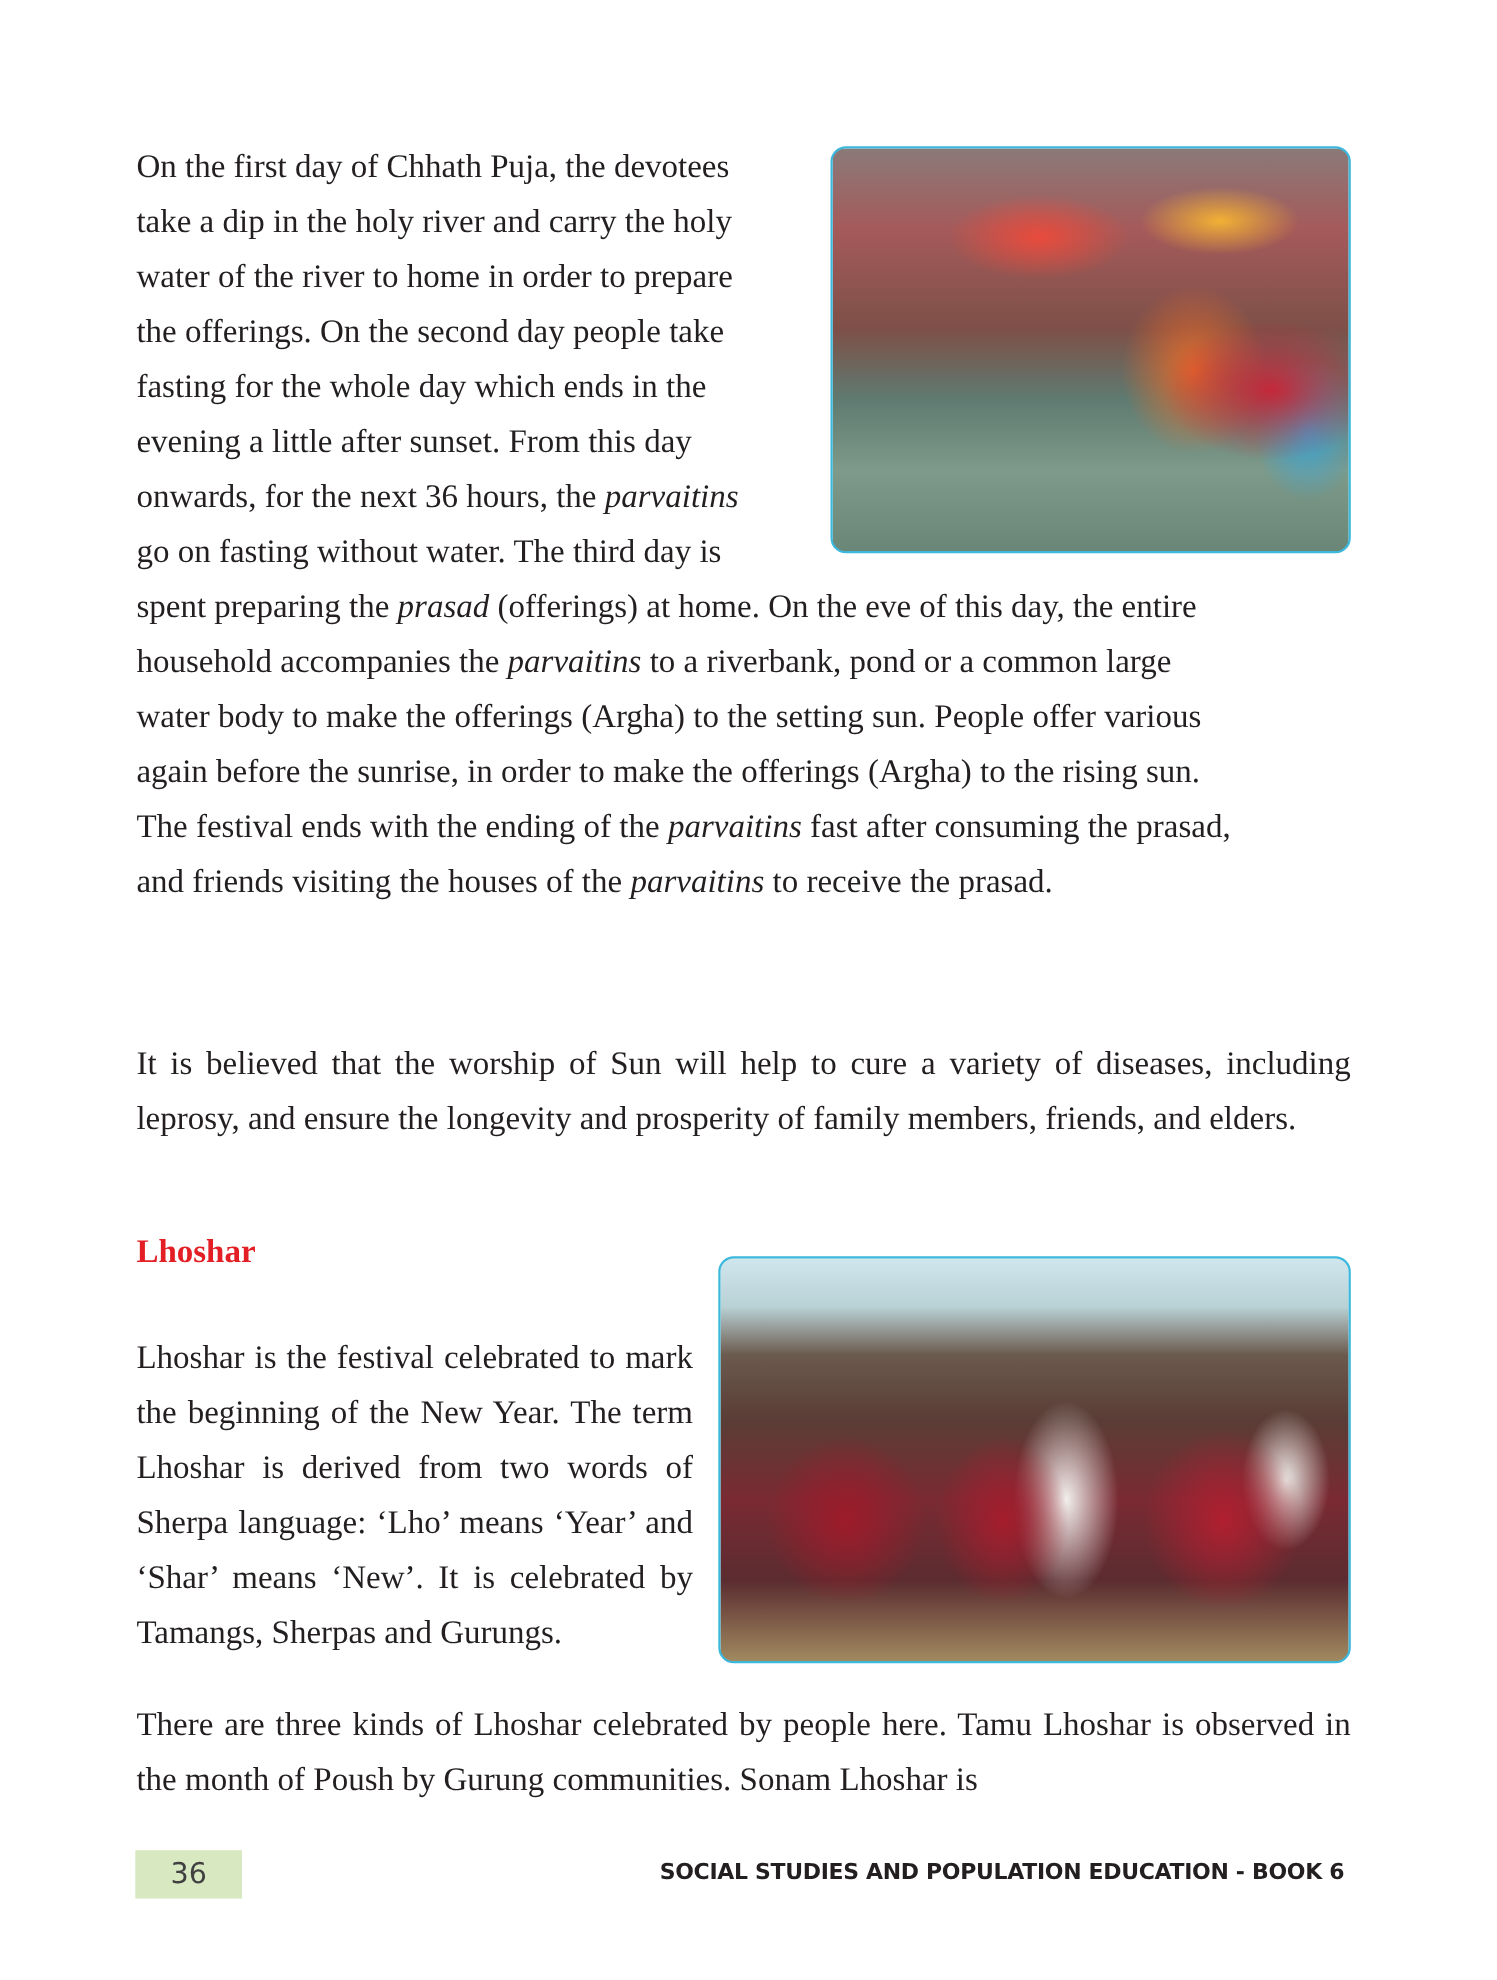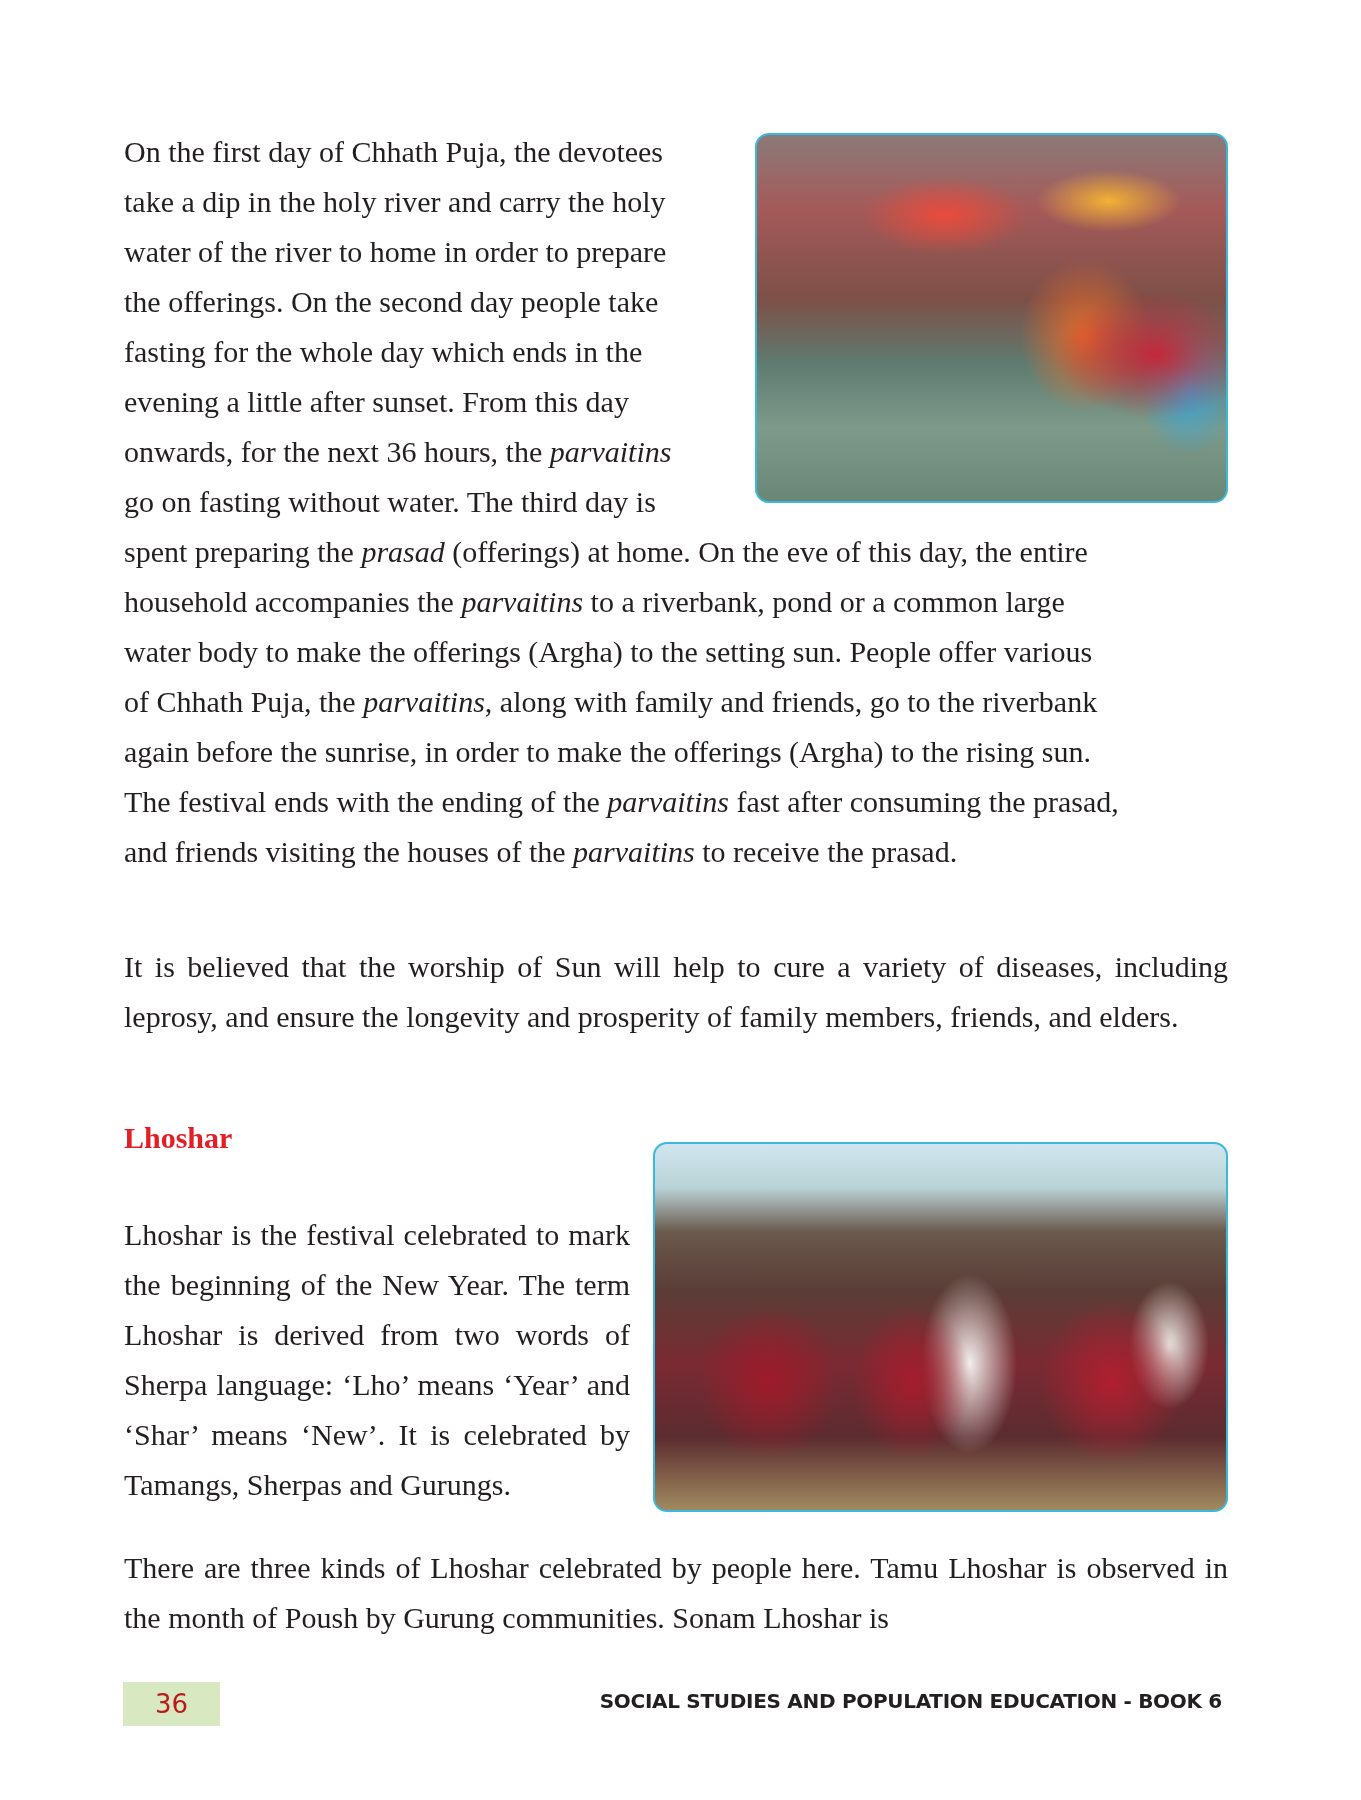--- a/index.html
+++ b/index.html
@@ -6,21 +6,21 @@
   body { width:1361px; height:1800px; position:relative; overflow:hidden; }
   .page { position:absolute; left:0; top:0; width:1361px; height:1296px; background:#fff; }
   .serif { font-family:"Liberation Serif", "DejaVu Serif", serif; color:#231f20; font-size:30px; }
   .para { position:absolute; left:124px; line-height:50px; text-align:justify; text-align-last:left; margin:0; }
   .para i { font-style:italic; }
   .wrap-left { width:605px; }
   .full { width:1104px; }
   .lh-left { width:506px; }
   .photo { position:absolute; border:2px solid #3bb8dc; border-radius:14px; overflow:hidden; box-sizing:border-box; }
   .heading { position:absolute; left:124px; top:1116px; font-family:"Liberation Serif", serif; font-weight:bold; color:#e31e24; font-size:30px; margin:0; line-height:44px; }
-  .pagenum { position:absolute; left:123px; top:1682px; width:97px; height:44px; background:#d8e9c2; font-family:"DejaVu Sans", sans-serif; font-size:26px; color:#b91c1c; text-align:center; line-height:44px; }
+  .pagenum { position:absolute; left:123px; top:1682px; width:97px; height:44px; background:#d8e9c2; font-family:"DejaVu Sans", sans-serif; font-size:26px; color:#404040; text-align:center; line-height:44px; }
   .footer { position:absolute; left:562px; top:1688px; width:660px; text-align:right; font-family:"DejaVu Sans", sans-serif; font-weight:bold; font-size:20px; color:#231f20; letter-spacing:-0.3px; line-height:26px; white-space:nowrap; }
 </style>
 </head>
 <body>
 
 <div class="page">
 
   <div class="para serif wrap-left" style="top:127px;">
     <div>On the first day of Chhath Puja, the devotees</div>
     <div>take a dip in the holy river and carry the holy</div>
@@ -39,21 +39,20 @@
          radial-gradient(ellipse 15% 25% at 92% 70%, #3ba6d6 0%, rgba(59,166,214,0) 70%),
          radial-gradient(ellipse 25% 15% at 40% 22%, #e94b3c 0%, rgba(233,75,60,0) 70%),
          radial-gradient(ellipse 22% 12% at 75% 18%, #f2b134 0%, rgba(242,177,52,0) 70%),
          linear-gradient(180deg, #8a7a78 0%, #a55a5a 20%, #7d5048 45%, #5f7a70 62%, #7d9a8a 80%, #6a8677 100%);" title="Devotees making offerings at a river during Chhath Puja">
   </div>
 
   <div class="para serif full" style="top:527px;">
     <div><span>spent preparing the </span><i>prasad</i><span> (offerings) at home. On the eve of this day, the entire</span></div>
     <div><span>household accompanies the </span><i>parvaitins</i><span> to a riverbank, pond or a common large</span></div>
     <div>water body to make the offerings (Argha) to the setting sun. People offer various</div>
-    <div><span>of Chhath Puja, the </span><i>parvaitins</i><span>, along with family and friends, go to the riverbank</span></div>
     <div>again before the sunrise, in order to make the offerings (Argha) to the rising sun.</div>
     <div><span>The festival ends with the ending of the </span><i>parvaitins</i><span> fast after consuming the prasad,</span></div>
     <div style="text-align:left;"><span>and friends visiting the houses of the </span><i>parvaitins</i><span> to receive the prasad.</span></div>
   </div>
 
   <p class="para serif full" style="top:942px;">It is believed that the worship of Sun will help to cure a variety of diseases, including leprosy, and ensure the longevity and prosperity of family members, friends, and elders.</p>
 
   <h2 class="heading">Lhoshar</h2>
 
   <p class="para serif lh-left" style="top:1173px;margin-top:37px;">Lhoshar is the festival celebrated to mark the beginning of the New Year. The term Lhoshar is derived from two words of Sherpa language: ‘Lho’ means ‘Year’ and ‘Shar’ means ‘New’. It is celebrated by Tamangs, Sherpas and Gurungs.</p>

